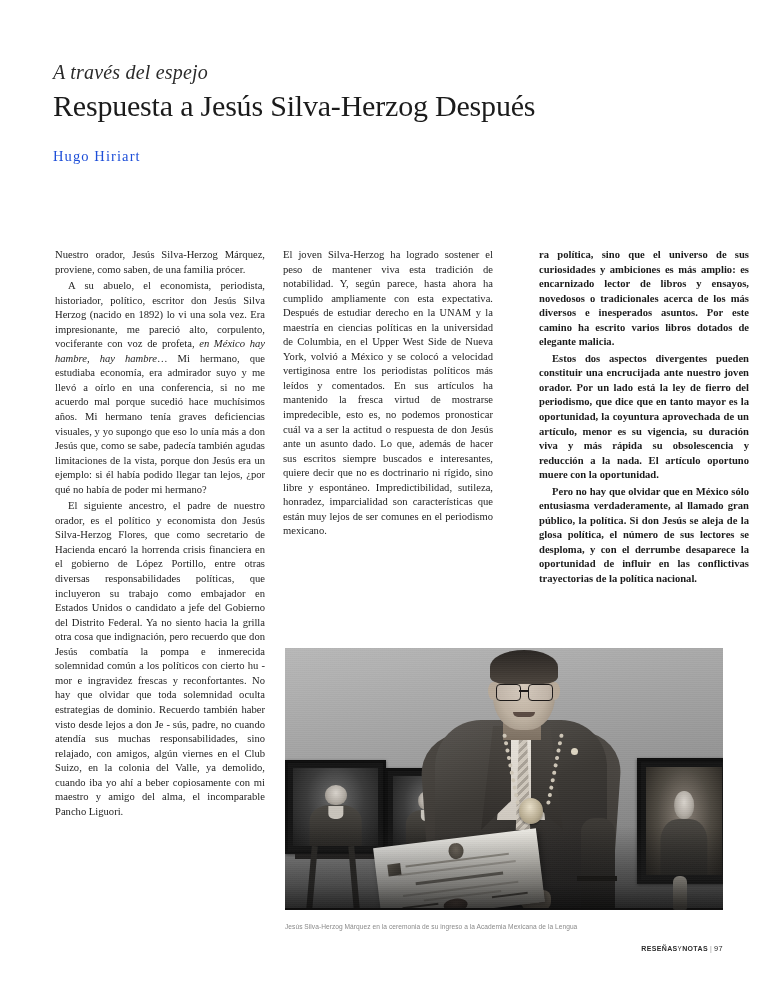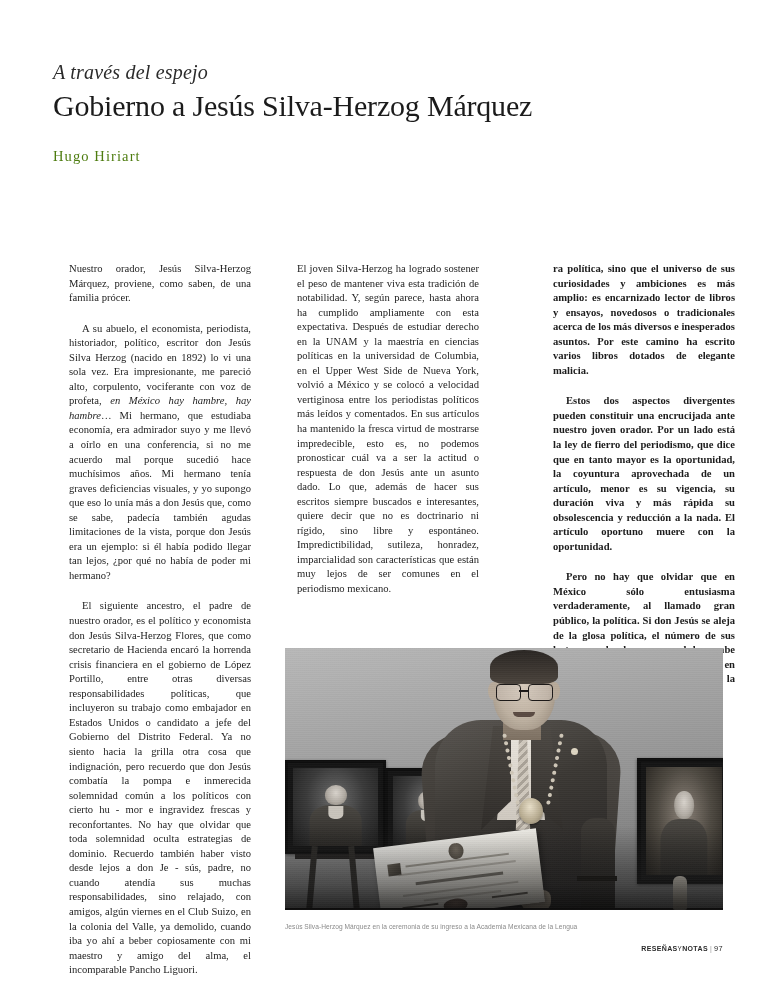--- a/index.html
+++ b/index.html
@@ -47,21 +47,21 @@
     color: #1b1b1b;
     letter-spacing: -0.2px;
     margin-top: 2px;
   }
   .byline {
     position: absolute;
     left: 53px;
     top: 148px;
     font-family: "Liberation Serif", "DejaVu Serif", serif;
     font-size: 14.5px;
-    color: #4d7c0f;
+    color: #1d4ed8;
     letter-spacing: 1.1px;
     font-weight: 400;
   }
 
   
   .cols {
     position: absolute;
     left: 53px;
     top: 246px;
     width: 670px;
@@ -76,21 +76,21 @@
     text-align: justify;
     text-justify: inter-word;
     color: #1c1c1c;
     hyphens: none;
   }
   .col-1 { left: 0px; }
   .col-2 { left: 228px; }
   .col-3 { left: 484px; font-weight: bold; }
 
   .col p {
-    margin: 16px;
+    margin: 2px;
   }
   .col p + p {
     text-indent: 13px;
   }
   .col .it { font-style: italic; }
   .col .sc {
     font-size: 10px;
     letter-spacing: 0.3px;
   }
 
@@ -367,21 +367,21 @@
   .footer .sep { color: #9a9a9a; font-weight: 400; margin: 0 2px; }
   .footer .pg { font-weight: 400; font-size: 7.4px; color:#2a2a2a; }
 </style>
 </head>
 <body>
 
 <div class="page">
 
   <div class="header">
     <div class="kicker">A través del espejo</div>
-    <h1 class="headline">Gobierno a Jesús Silva-Herzog Márquez</h1>
+    <h1 class="headline">Respuesta a Jesús Silva-Herzog Después</h1>
   </div>
   <div class="byline">Hugo Hiriart</div>
 
   <div class="cols">
 
     <div class="col col-1">
       <p>Nuestro orador, Jesús Silva-Herzog Márquez, proviene, como saben, de una familia prócer.</p>
       <p><span>A su abuelo, el economista, periodista, historiador, político, escritor don Jesús Silva Herzog (nacido en 1892) lo vi una sola vez. Era impresionante, me pareció alto, corpulento, vociferante con voz de profeta, </span><span class="it">en México hay hambre, hay hambre</span><span>… Mi hermano, que estudiaba economía, era admirador suyo y me llevó a oírlo en una conferencia, si no me acuerdo mal porque sucedió hace muchísimos años. Mi hermano tenía graves deficiencias visuales, y yo supongo que eso lo unía más a don Jesús que, como se sabe, padecía también agudas limitaciones de la vista, porque don Jesús era un ejemplo: si él había podido llegar tan lejos, ¿por qué no había de poder mi hermano?</span></p>
       <p>El siguiente ancestro, el padre de nuestro orador, es el político y economista don Jesús Silva-Herzog Flores, que como secretario de Hacienda encaró la horrenda crisis financiera en el gobierno de López Portillo, entre otras diversas responsabilidades políticas, que incluyeron su trabajo como embajador en Estados Unidos o candidato a jefe del Gobierno del Distrito Federal. Ya no siento hacia la grilla otra cosa que indignación, pero recuerdo que don Jesús combatía la pompa e inmerecida solemnidad común a los políticos con cierto hu - mor e ingravidez frescas y reconfortantes. No hay que olvidar que toda solemnidad oculta estrategias de dominio. Recuerdo también haber visto desde lejos a don Je - sús, padre, no cuando atendía sus muchas responsabilidades, sino relajado, con amigos, algún viernes en el Club Suizo, en la colonia del Valle, ya demolido, cuando iba yo ahí a beber copiosamente con mi maestro y amigo del alma, el incomparable Pancho Liguori.</p>
     </div>

